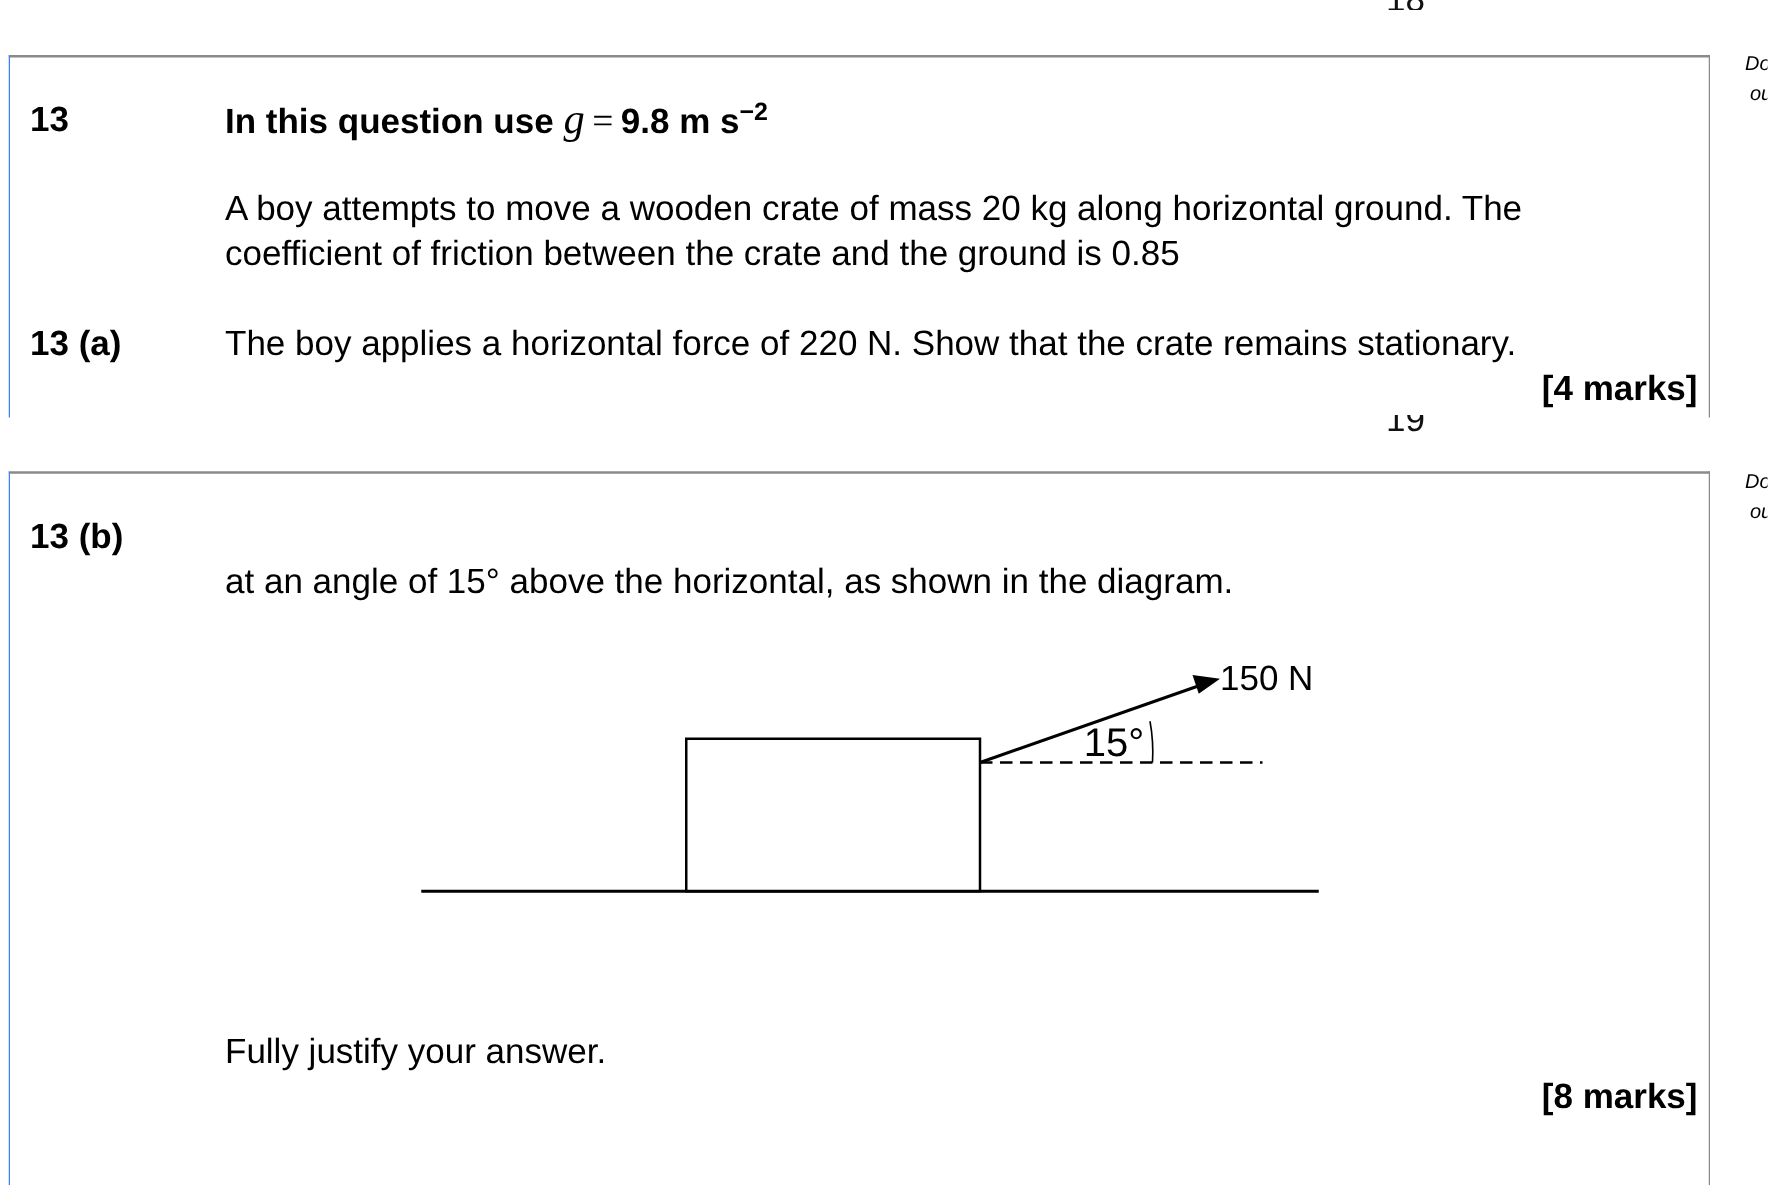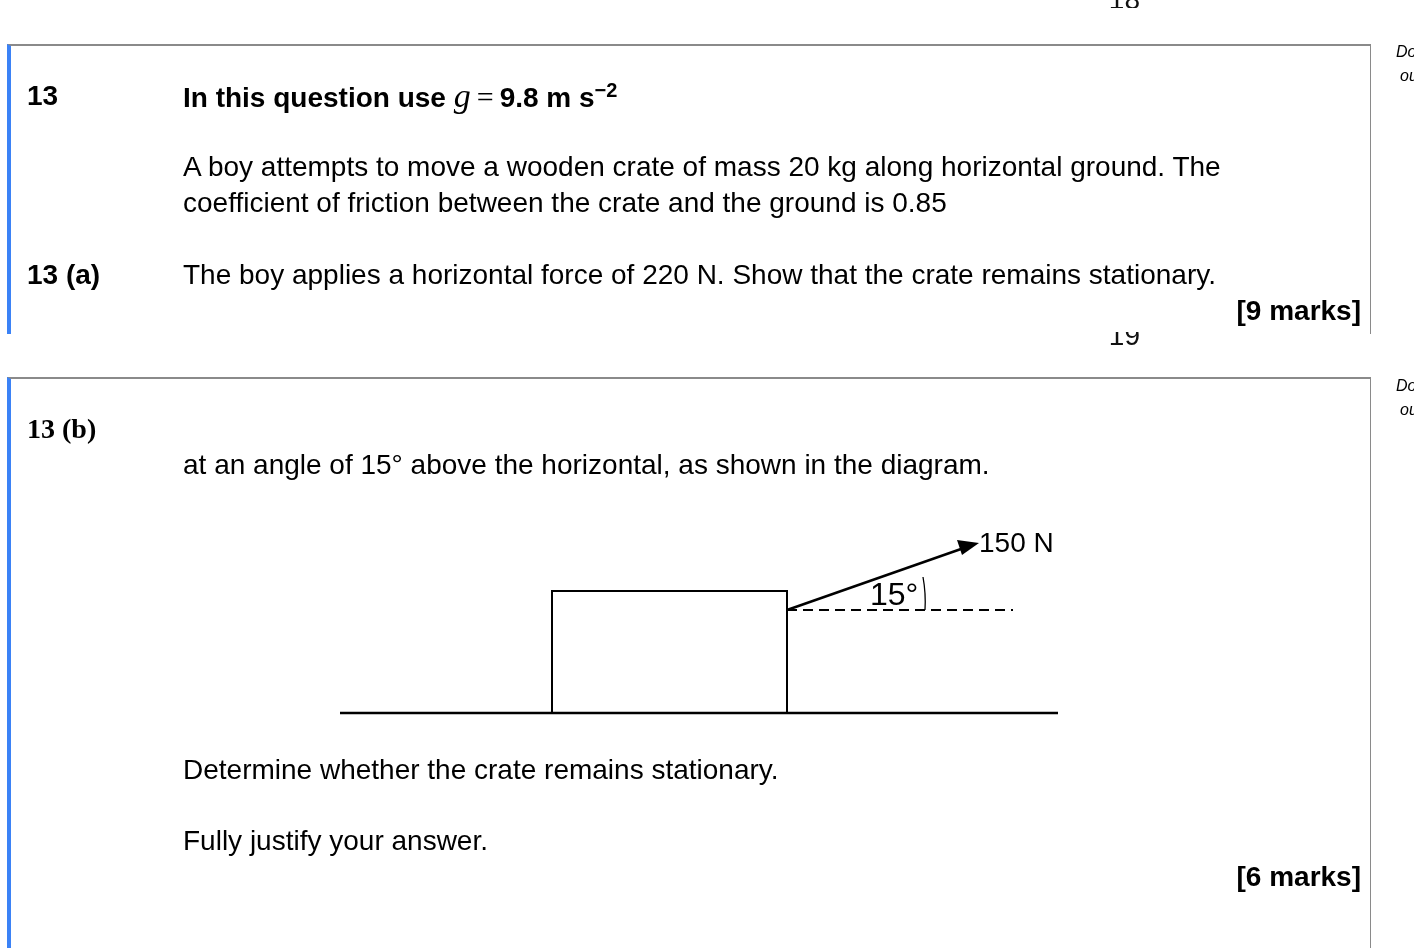--- a/index.html
+++ b/index.html
@@ -1,18 +1,18 @@
 <!DOCTYPE html>
 <html><head>
 <meta charset="utf-8">
 <style>
   html, body { margin:0; padding:0; background:#ffffff; }
   body { width:1414px; height:948px; position:relative; overflow:hidden; font-family:"Liberation Sans", sans-serif; color:#000; }
   .page-num { position:absolute; left:0; width:1140px; text-align:right; font-size:28px; line-height:28px; color:#111; overflow:hidden; }
-  .panel { position:absolute; left:7px; width:1359px; border-top:2px solid #8a8a8a; border-left:4px solid #3b82f6; border-right:1px solid #8a8a8a; background:#fff; overflow:hidden; }
+  .panel { position:absolute; left:7px; width:1359px; border-top:2px solid #8a8a8a; border-left:1px solid #3b82f6; border-right:1px solid #8a8a8a; background:#fff; overflow:hidden; }
   .margin-note { position:absolute; left:1396px; font-style:italic; font-size:16px; line-height:24px; color:#000; white-space:nowrap; }
   .margin-note span { display:block; }
   .txt { position:absolute; font-size:28px; line-height:36px; white-space:nowrap; }
   .qnum { position:absolute; left:16px; font-size:28px; font-weight:bold; line-height:36px; }
   .bold { font-weight:bold; }
   .marks { position:absolute; right:9px; font-size:28px; font-weight:bold; line-height:36px; }
   .g-var { font-family:"Liberation Serif", serif; font-style:italic; font-weight:normal; font-size:34px; }
   .eq { font-family:"Liberation Serif", serif; font-weight:normal; font-size:30px; margin:0 6px; }
   sup { font-size:20px; vertical-align:top; position:relative; top:-6px; }
   svg { position:absolute; left:0; top:0; }
@@ -26,32 +26,32 @@
   <div class="qnum" style="top:32px;">13</div>
   <div class="txt bold" style="left:172px;top:32px;">
     <span>In this question use</span>
     <span class="g-var">g</span><span class="eq">=</span><span>9.8 m s</span><sup>−2</sup>
   </div>
   <div class="txt" style="left:172px;top:103px;">A boy attempts to move a wooden crate of mass 20 kg along horizontal ground.  The</div>
   <div class="txt" style="left:172px;top:139px;">coefficient of friction between the crate and the ground is 0.85</div>
 
   <div class="qnum" style="top:211px;">13 (a)</div>
   <div class="txt" style="left:172px;top:211px;">The boy applies a horizontal force of 220 N.  Show that the crate remains stationary.</div>
-  <div class="marks" style="top:247px;">[9 marks]</div>
+  <div class="marks" style="top:247px;">[4 marks]</div>
 </div>
 
 <div class="margin-note" style="top:40px;">
   <span>Do</span>
   <span style="padding-left:4px;">ou</span>
 </div>
 
 <div class="page-num" style="top:332px;height:14px;line-height:0px;padding-top:0;"><span style="position:relative;top:4px;">19</span></div>
 
 <div class="panel" style="top:377px;height:580px;">
-  <div class="qnum" style="top:32px;font-family:Liberation Serif, serif;">13 (b)</div>
+  <div class="qnum" style="top:32px;">13 (b)</div>
   <div class="txt" style="left:172px;top:68px;">at an angle of 15° above the horizontal, as shown in the diagram.</div>
 
   <svg width="1359" height="580">
     <defs>
       <marker id="arrowhead" markerWidth="10" markerHeight="10" refX="9" refY="5" orient="auto" markerUnits="userSpaceOnUse">
         <path d="M0,0 L18,5 L0,10 z" transform="scale(1)" fill="#000"></path>
       </marker>
     </defs>
 
     <line x1="329" y1="334" x2="1047" y2="334" stroke="#000" stroke-width="2.5"></line>
@@ -61,21 +61,20 @@
     <line x1="776" y1="231" x2="1002" y2="231" stroke="#000" stroke-width="2" stroke-dasharray="10,6"></line>
 
     <line x1="776" y1="231" x2="950" y2="170" stroke="#000" stroke-width="2.5"></line>
     <polygon points="968,164 946,161 951,176" fill="#000"></polygon>
 
     <path d="M 912 198 A 138 138 0 0 1 914 231" fill="none" stroke="#000" stroke-width="1.3"></path>
   </svg>
   <div class="txt" style="left:968px;top:146px;font-size:28px;">150 N</div>
   <div class="txt" style="left:859px;top:197px;font-size:32px;">15°</div>
 
-  <div class="txt" style="left:172px;top:373px;">Determine whether the crate remains stationary.</div>
   <div class="txt" style="left:172px;top:444px;">Fully justify your answer.</div>
-  <div class="marks" style="top:480px;">[6 marks]</div>
+  <div class="marks" style="top:480px;">[8 marks]</div>
 </div>
 
 <div class="margin-note" style="top:374px;">
   <span>Do</span>
   <span style="padding-left:4px;">ou</span>
 </div>
 
 </body></html>

